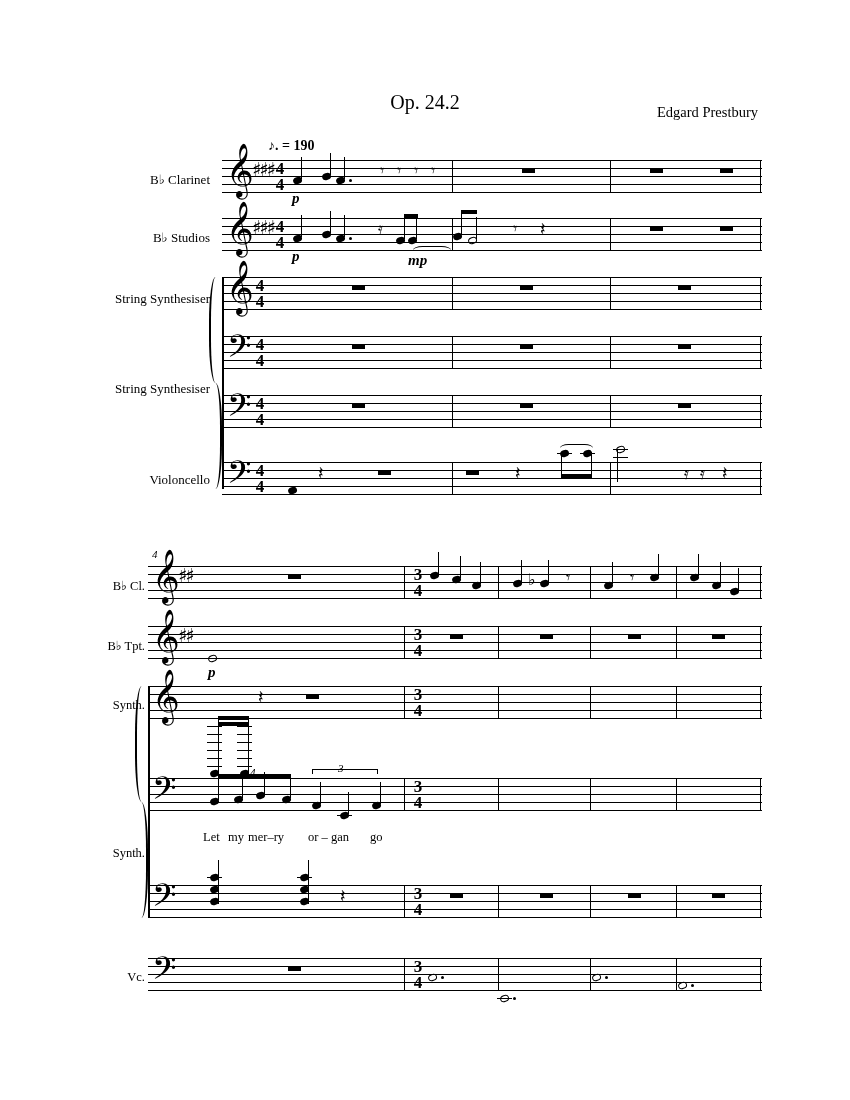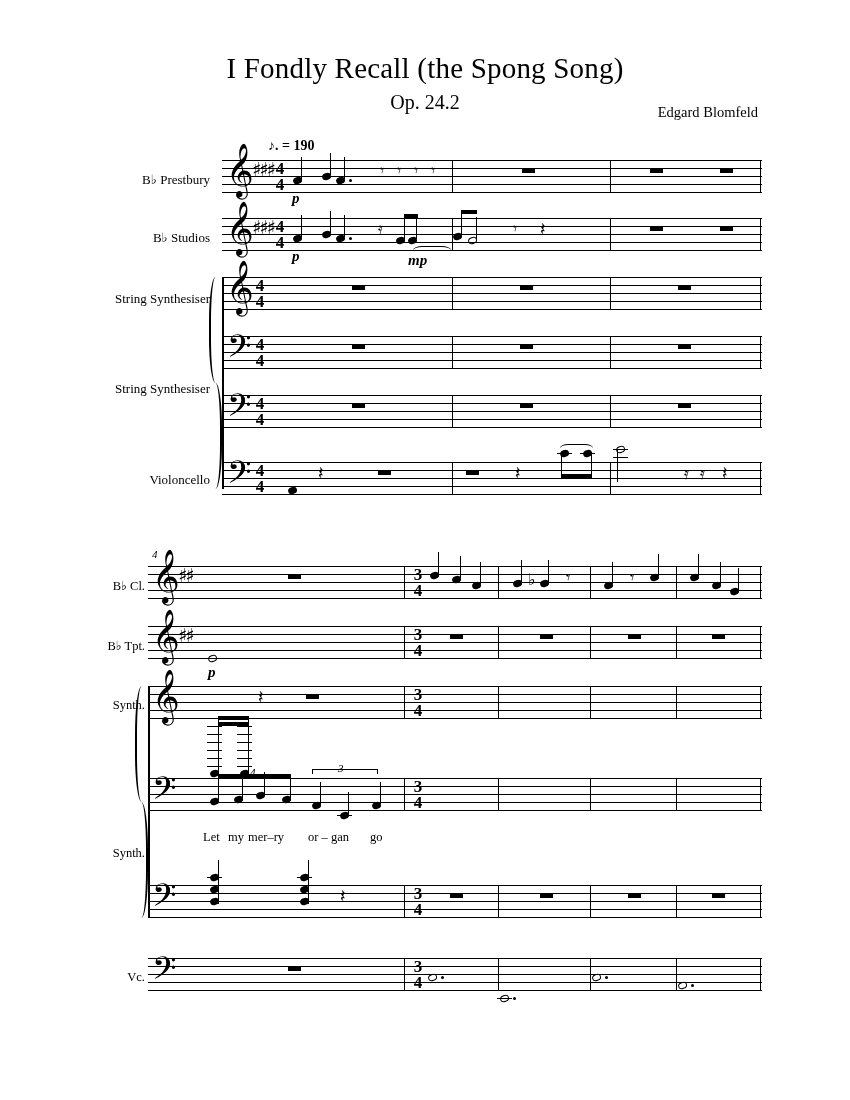--- a/index.html
+++ b/index.html
@@ -191,29 +191,28 @@
     border-top: 1.5px solid #000;
     border-radius: 50% / 100%;
     height: 7px;
   }
 </style>
 </head>
 <body>
 
 <div class="page">
 
-  <div class="title">I Fondly Recall (the Spong Song)</div>
   <div class="subtitle">Op. 24.2</div>
-  <div class="composer">Edgard Blomfeld</div>
+  <div class="composer">Edgard Prestbury</div>
 
   <div>
 
     <div class="tempo" style="left:268px; top:138px;">♪. = 190</div>
 
-    <div class="instname" style="left:40px; top:172px; width:170px;">B♭ Prestbury</div>
+    <div class="instname" style="left:40px; top:172px; width:170px;">B♭ Clarinet</div>
     <div class="staff" style="left:222px; top:160px; width:540px; height:33px;">
       <div class="line" style="top:0px;"></div>
         <div class="line" style="top:8px;"></div>
         <div class="line" style="top:16px;"></div>
         <div class="line" style="top:24px;"></div>
         <div class="line" style="top:32px;"></div>
     </div>
     <div class="clef gclef" style="left:226px; top:146px;">𝄞</div>
     <div class="keysig" style="left:252px; top:160px;">♯♯♯</div>
     <div class="timesig" style="left:272px; top:161px; width:16px;">

